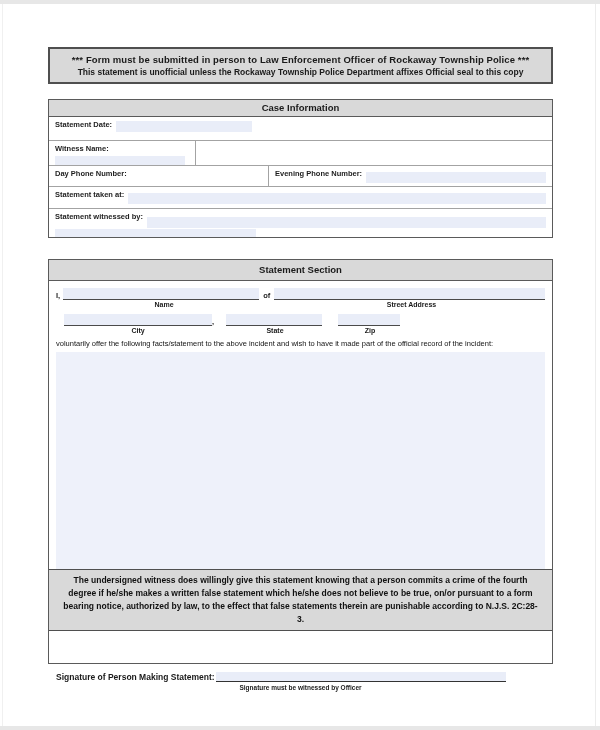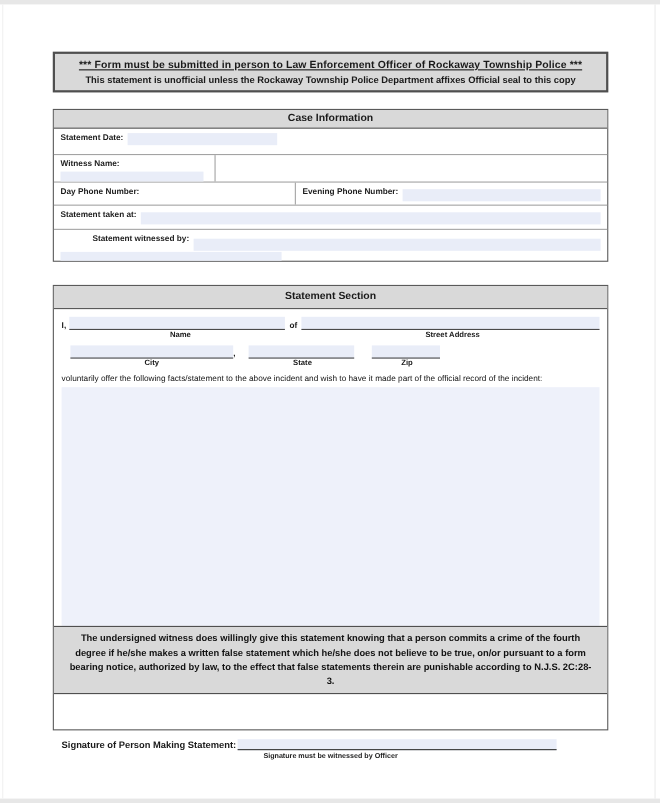--- a/index.html
+++ b/index.html
@@ -7,21 +7,21 @@
   .page { position:relative; width:600px; height:730px; background:#fff; overflow:hidden; }
   .edge-top { position:absolute; left:0; top:0; width:600px; height:4px; background:#e7e7e7; }
   .edge-bottom { position:absolute; left:0; bottom:0; width:600px; height:4px; background:#e7e7e7; }
   .edge-right { position:absolute; right:4px; top:4px; width:1px; height:722px; background:#ececec; }
   .edge-left { position:absolute; left:2px; top:4px; width:1px; height:722px; background:#f0f0f0; }
 
   
   .note-box { position:absolute; left:48px; top:47px; width:505px; height:37px;
     background:#d9d9d9; border:2px solid #4f4f4f; text-align:center;
     display:flex; flex-direction:column; justify-content:center; gap:2px; }
-  .note-line1 { font-size:9.5px; font-weight:700; letter-spacing:.1px;text-decoration:underline; }
+  .note-line1 { font-size:9.5px; font-weight:700; letter-spacing:.1px; }
   .note-line2 { font-size:8.5px; font-weight:700; }
 
   
   .form-box { position:absolute; left:48px; width:505px; border:1.5px solid #5a5a5a; background:#fff; display:flex; flex-direction:column; }
   .section-header { background:#d9d9d9; border-bottom:1.2px solid #5a5a5a; text-align:center; font-weight:700; font-size:9.5px; flex:none; }
 
   
   .case-box { top:99px; height:139px; }
   .case-box .section-header { height:17px; line-height:16px; }
   .crow { display:flex; border-bottom:1px solid #a3a3a3; flex:none; }
@@ -106,21 +106,21 @@
     </div>
 
     <div class="crow" style="height:22px;">
       <div class="cell" style="flex:1;">
         <span class="lbl">Statement taken at:</span>
         <input class="fld grow" style="margin-top: 3px;" value="">
       </div>
     </div>
 
     <div class="crow">
-      <div class="cell" style="flex:1;margin-left:29px;">
+      <div class="cell" style="flex:1;">
         <span class="lbl">Statement witnessed by:</span>
         <input class="fld grow" style="margin-top: 5px;" value="">
       </div>
     </div>
   </div>
 
   <div class="form-box stmt-box">
     <div class="section-header">Statement Section</div>
 
     <div class="stmt-body">

